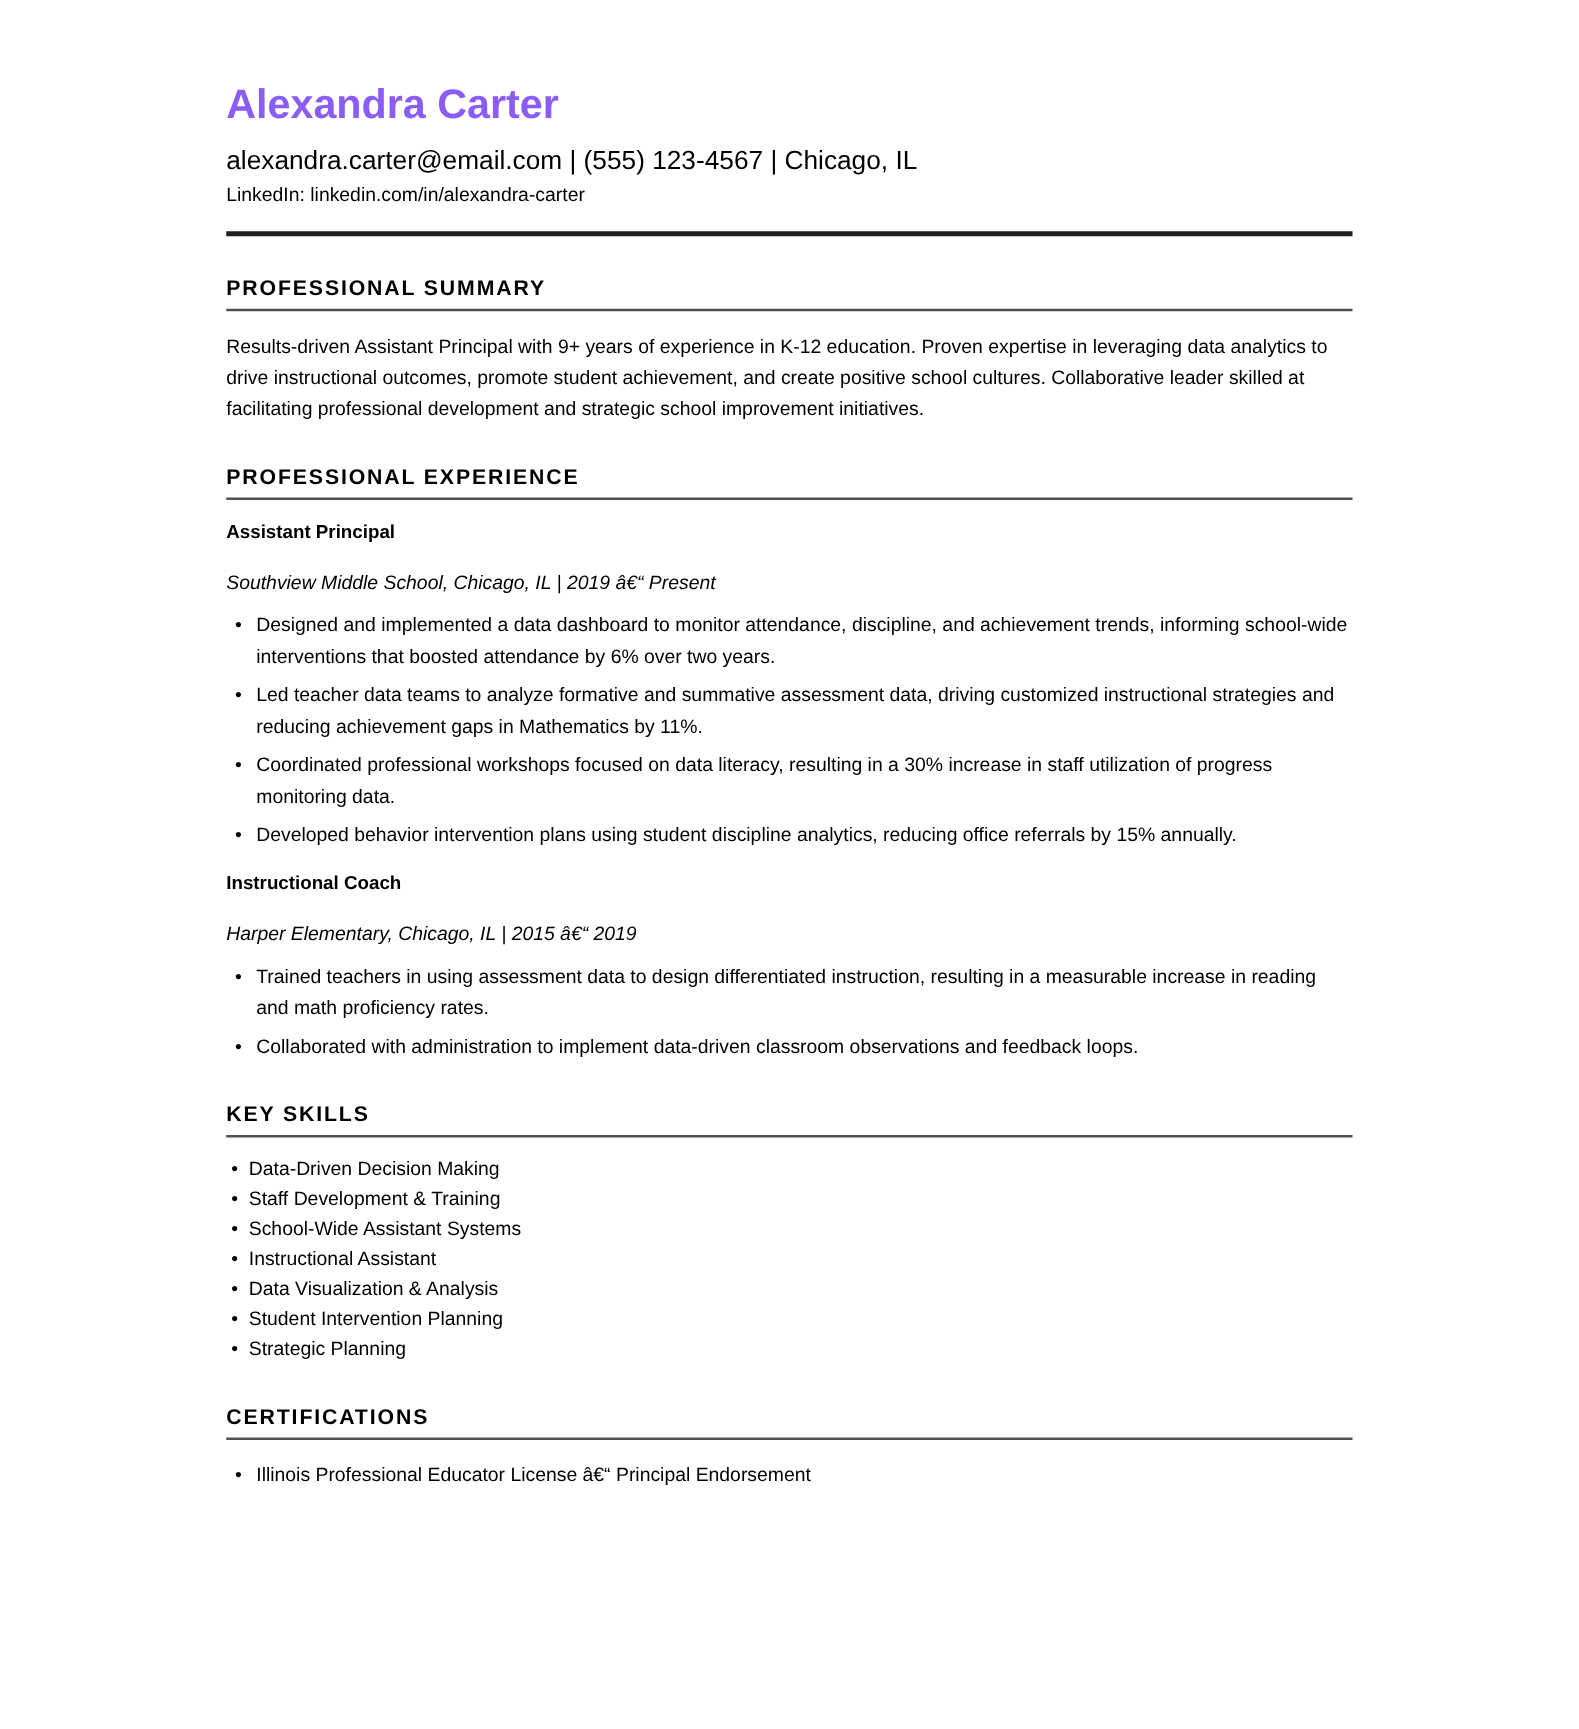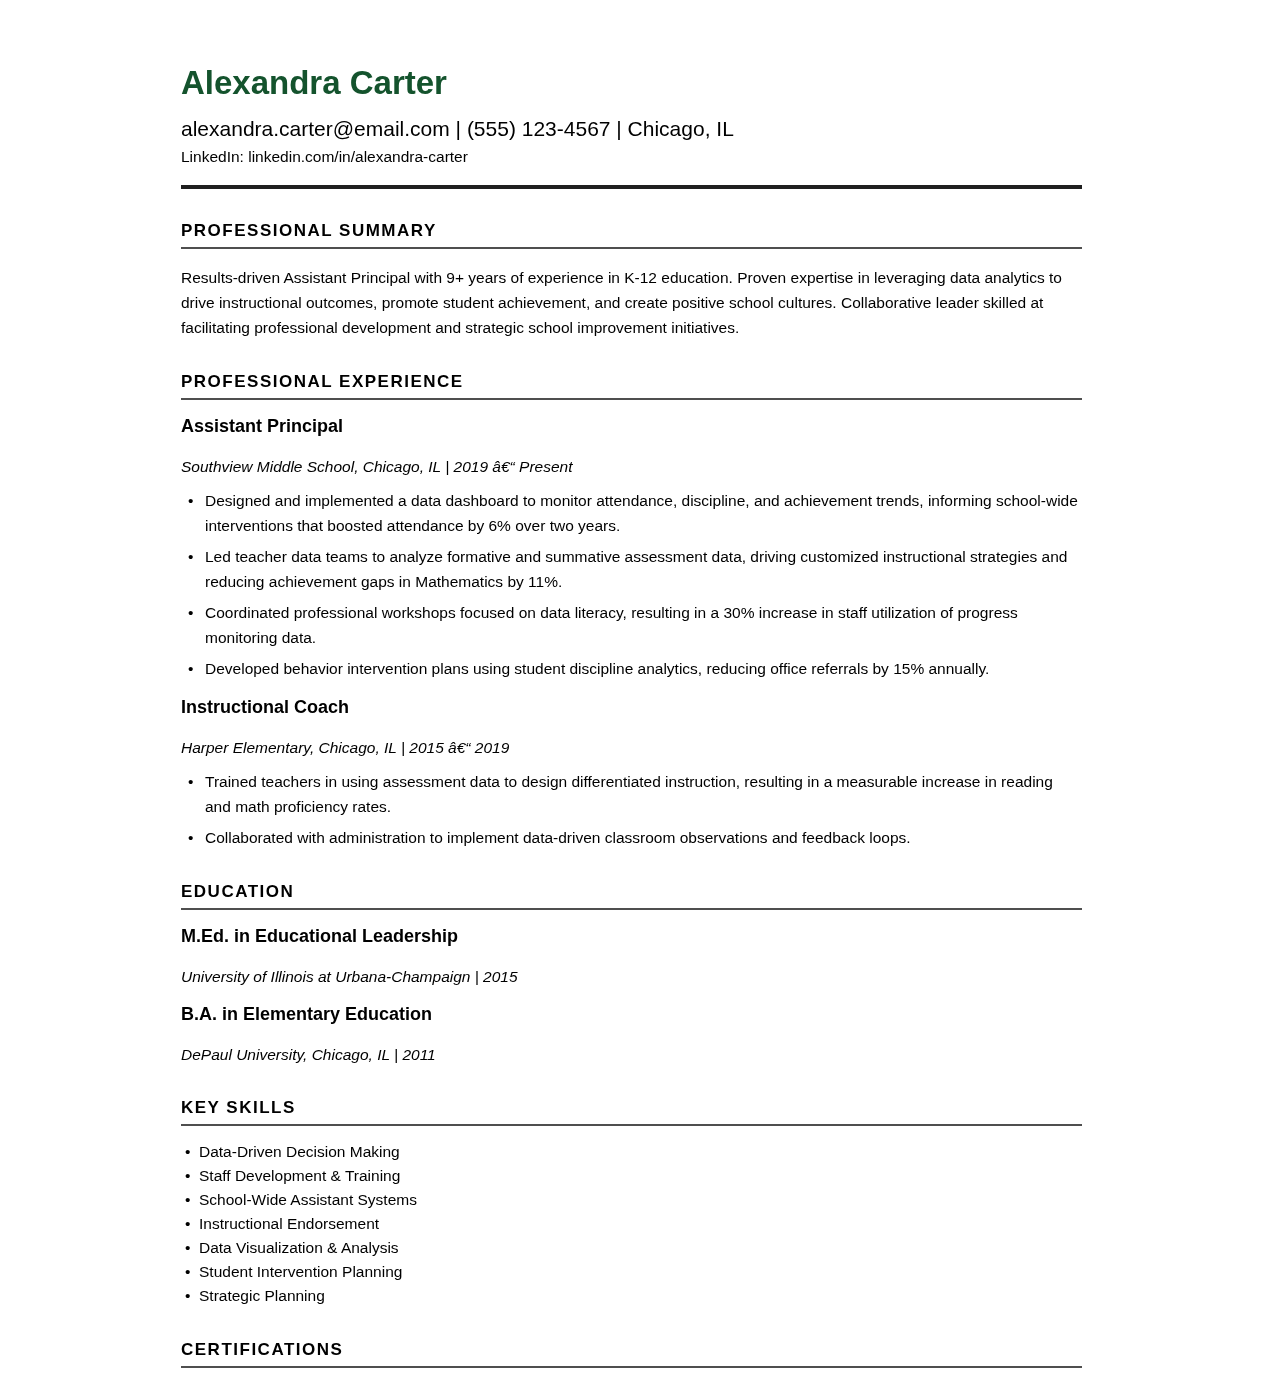--- a/index.html
+++ b/index.html
@@ -18,21 +18,21 @@
   }
   .content {
     width: 901px;
     margin-left: 181px;
     padding-top: 64px;
   }
   h1.name {
     font-size: 33px;
     line-height: 38px;
     font-weight: 700;
-    color: #14532d;
+    color: #8b5cf6;
   }
   p.contact-line {
     margin-top: 18px;
     font-size: 21px;
     line-height: 17px;
   }
   p.linkedin-line {
     margin-top: 11px;
     font-size: 15.5px;
     line-height: 17px;
@@ -51,21 +51,21 @@
     padding-bottom: 7px;
     border-bottom: 2px solid #4f4f4f;
   }
   p.body-text {
     margin-top: 16px;
     font-size: 15.5px;
     line-height: 25px;
   }
   h3.item-title {
     margin-top: 16px;
-    font-size: 18px;
+    font-size: 15px;
     line-height: 20px;
     font-weight: 700;
   }
   p.item-meta {
     margin-top: 20px;
     font-size: 15.5px;
     line-height: 22px;
     font-style: italic;
   }
   ul.bullets {
@@ -138,41 +138,28 @@
       <div class="job">
         <h3 class="item-title">Instructional Coach</h3>
         <p class="item-meta">Harper Elementary, Chicago, IL | 2015 â€“ 2019</p>
         <ul class="bullets">
           <li>Trained teachers in using assessment data to design differentiated instruction, resulting in a measurable increase in reading and math proficiency rates.</li>
           <li>Collaborated with administration to implement data-driven classroom observations and feedback loops.</li>
         </ul>
       </div>
     </section>
 
-    <section>
-      <h2 class="section-heading">EDUCATION</h2>
-
-      <div class="degree">
-        <h3 class="item-title">M.Ed. in Educational Leadership</h3>
-        <p class="item-meta">University of Illinois at Urbana-Champaign | 2015</p>
-      </div>
-
-      <div class="degree">
-        <h3 class="item-title">B.A. in Elementary Education</h3>
-        <p class="item-meta">DePaul University, Chicago, IL | 2011</p>
-      </div>
-    </section>
 
     <section>
       <h2 class="section-heading">KEY SKILLS</h2>
       <ul class="skills">
         <li>Data-Driven Decision Making</li>
         <li>Staff Development &amp; Training</li>
         <li>School-Wide Assistant Systems</li>
-        <li>Instructional Endorsement</li>
+        <li>Instructional Assistant</li>
         <li>Data Visualization &amp; Analysis</li>
         <li>Student Intervention Planning</li>
         <li>Strategic Planning</li>
       </ul>
     </section>
 
     <section>
       <h2 class="section-heading">CERTIFICATIONS</h2>
       <ul class="bullets certs">
         <li>Illinois Professional Educator License â€“ Principal Endorsement</li>

